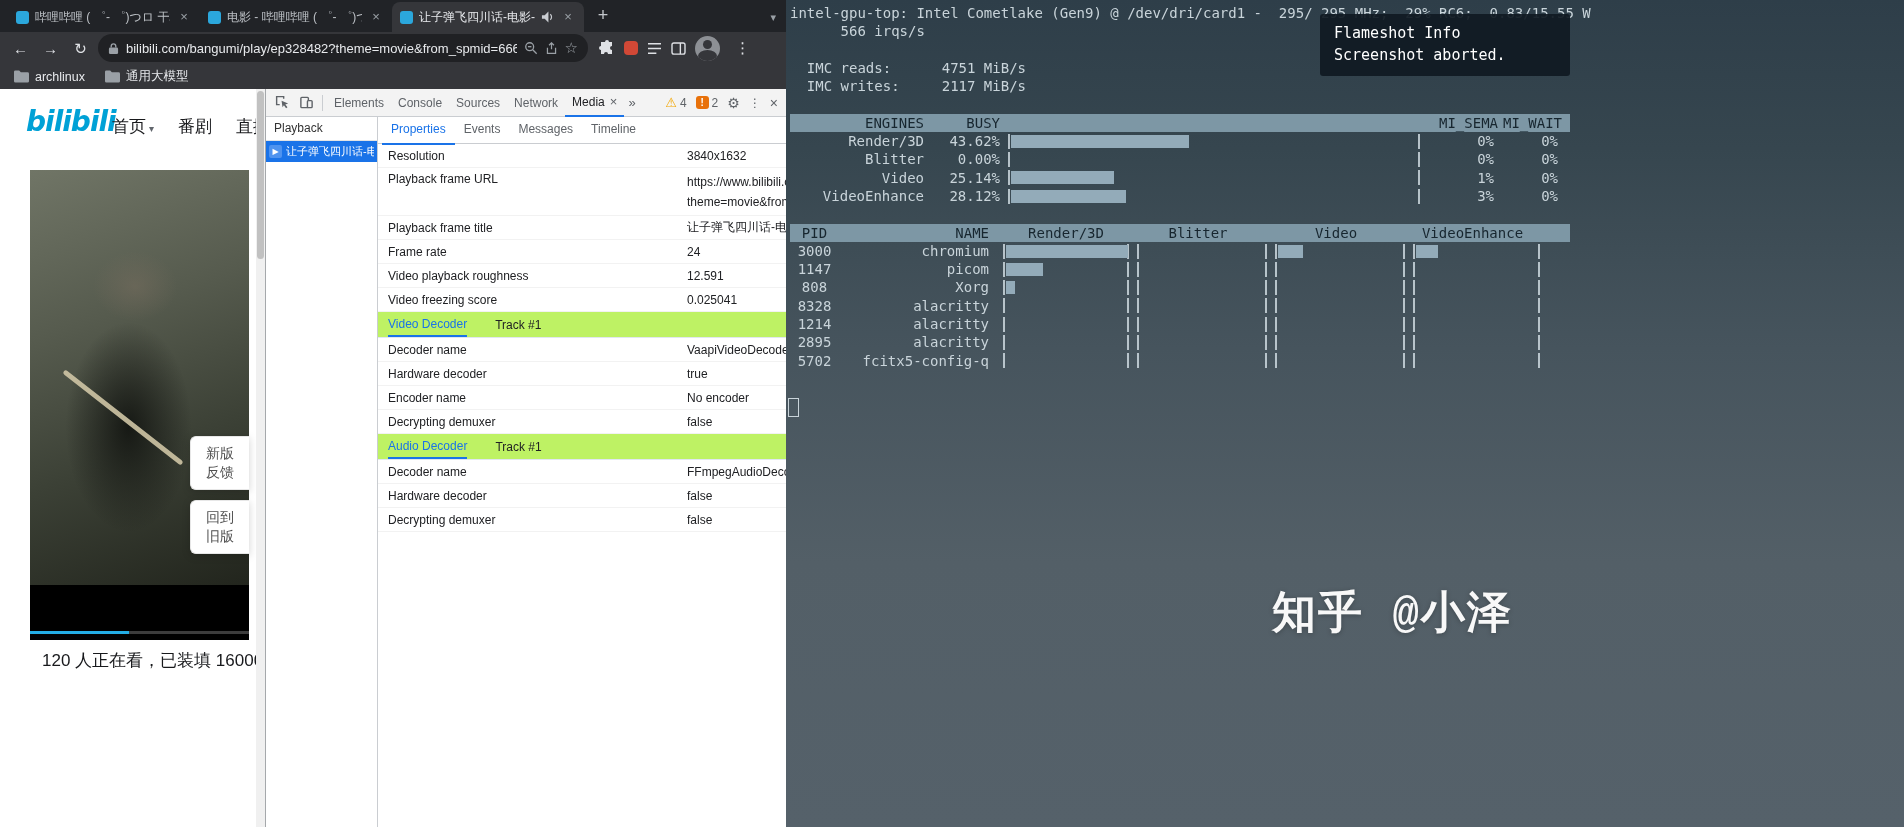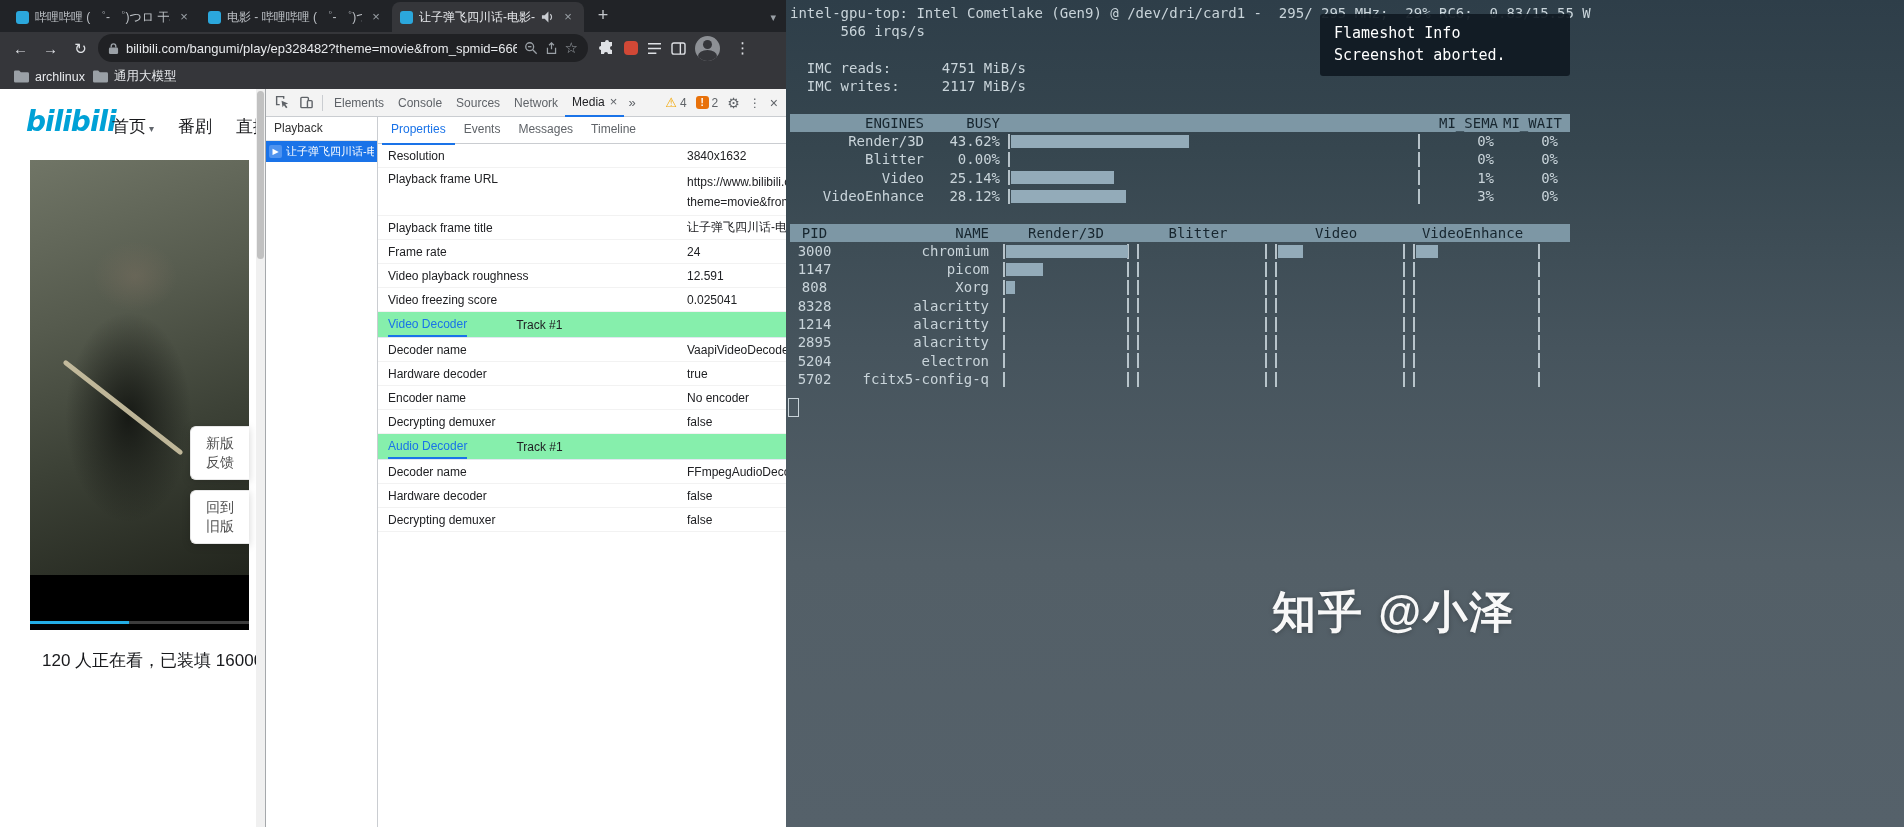--- a/index.html
+++ b/index.html
@@ -26,33 +26,33 @@
   .url-text{flex:1;overflow:hidden;white-space:nowrap;color:#e8eaed;}
   .omni-icon{flex:none;display:flex;align-items:center;}
   .star{color:#9aa0a6;font-size:15px;}
   .ext-area{display:flex;align-items:center;gap:9px;margin-left:6px;}
   .ext-red{width:14px;height:14px;border-radius:4px;background:#d14836;}
   .avatar{width:25px;height:25px;border-radius:50%;background:#8d9095;position:relative;overflow:hidden;flex:none;}
   .avatar:before{content:"";position:absolute;left:8px;top:4px;width:9px;height:9px;border-radius:50%;background:#35363a;}
   .avatar:after{content:"";position:absolute;left:3px;top:14px;width:19px;height:12px;border-radius:50%;background:#35363a;}
   .menu-dots{color:#dfe1e5;font-size:15px;padding:0 6px;}
 
-  .bookmarks-bar{height:25px;background:#35363a;display:flex;align-items:center;gap:8px;padding:0 14px;
+  .bookmarks-bar{height:25px;background:#35363a;display:flex;align-items:center;gap:20px;padding:0 14px;
                  font-size:12.5px;color:#e8eaed;border-bottom:1px solid #282a2d;}
   .bm-item{display:flex;align-items:center;gap:6px;}
 
   .content{position:absolute;top:89px;left:0;width:786px;bottom:0;display:flex;background:#fff;}
 
   
   .page{width:256px;position:relative;overflow:hidden;background:#fff;flex:none;}
   .logo{position:absolute;left:26px;top:16px;font-size:28px;font-weight:bold;font-style:italic;
         color:#00a1d6;letter-spacing:-1px;font-family:"DejaVu Sans",sans-serif;}
   .site-nav{position:absolute;left:112px;top:26px;display:flex;gap:24px;font-size:17px;color:#18191c;white-space:nowrap;}
   .nav-caret{font-size:10px;color:#61666d;margin-left:3px;}
-  .video-wrap{position:absolute;left:30px;top:71px;width:219px;height:470px;}
+  .video-wrap{position:absolute;left:30px;top:81px;width:219px;height:470px;}
   .video-img{position:absolute;left:0;top:0;right:0;height:415px;overflow:hidden;
      background:
        radial-gradient(ellipse 90px 150px at 45% 62%, rgba(15,17,14,0.85), rgba(15,17,14,0) 70%),
        radial-gradient(ellipse 60px 50px at 48% 28%, rgba(120,110,95,0.5), rgba(0,0,0,0) 70%),
        linear-gradient(160deg,#707566 0%,#565b4e 35%,#3c4136 65%,#22251d 100%);}
   .stick{position:absolute;left:18px;top:245px;width:150px;height:5px;background:#cfc5a5;transform:rotate(38deg);border-radius:3px;opacity:.9;}
   .video-black{position:absolute;left:0;right:0;top:415px;height:55px;background:#000;}
   .progress-track{position:absolute;left:0;right:0;bottom:6px;height:3px;background:#3c3c3c;}
   .progress-fill{height:100%;width:45%;background:#23ade5;}
   .side-btn{position:absolute;right:0;width:58px;padding:7px 0;background:#fff;border:1px solid #e7e7e7;border-right:none;
@@ -91,21 +91,21 @@
   .props-tabs{height:26px;border-bottom:1px solid #cacdd1;display:flex;font-size:12px;color:#5f6368;padding-left:4px;flex:none;}
   .props-tab{padding:0 9px;line-height:24px;height:26px;}
   .props-tab.active{color:#1a73e8;border-bottom:2px solid #1a73e8;}
   .props-rows{flex:1;overflow:hidden;font-size:12px;}
   .prop-row{display:flex;min-height:23px;align-items:center;border-bottom:1px solid #f2f2f2;}
   .prop-name{width:299px;padding-left:10px;color:#202124;flex:none;}
   .prop-value{flex:1;color:#202124;white-space:nowrap;overflow:hidden;padding-right:3px;}
   .url-row{align-items:flex-start;}
   .url-row .prop-name{padding-top:4px;}
   .url-value{text-align:right;white-space:normal;line-height:20px;padding-top:4px;padding-bottom:3px;}
-  .section-row{display:flex;height:25px;background:#86efac;border-bottom:1px solid #e1e7f0;align-items:stretch;gap:21px;}
+  .section-row{display:flex;height:25px;background:#bef264;border-bottom:1px solid #e1e7f0;align-items:stretch;}
   .section-tab{margin-left:10px;color:#1a73e8;border-bottom:2px solid #1a73e8;display:flex;align-items:center;}
   .section-extra{margin-left:28px;color:#202124;display:flex;align-items:center;}
 
   
   .terminal{position:absolute;left:786px;top:0;width:1118px;height:827px;overflow:hidden;
      background:linear-gradient(180deg,#2e3e49 0%,#36464f 18%,#46545d 42%,#535f67 68%,#55616a 100%);
      font-family:"DejaVu Sans Mono","Liberation Mono",monospace;font-size:14px;color:#c9d4da;}
   .term-inner{position:absolute;left:4px;top:4px;right:0;}
   .tline{height:18.3px;line-height:18.3px;white-space:pre;}
   .flexrow{display:flex;align-items:center;}
@@ -124,21 +124,21 @@
   .p-col{height:15px;border-left:2px solid rgba(205,216,222,.85);border-right:2px solid rgba(205,216,222,.85);
          position:relative;box-sizing:border-box;margin-right:8px;}
   .p-col:nth-child(1){width:126px;} .p-col:nth-child(2){width:130px;}
   .p-col:nth-child(3){width:130px;} .p-col:nth-child(4){width:127px;margin-right:0;}
   .p-fill{position:absolute;left:1px;top:1px;bottom:1px;background:#93abb9;}
   .ph-label{text-align:center;flex:none;}
   .ph-label:nth-child(1){width:126px;}.ph-label:nth-child(2){width:138px;}
   .ph-label:nth-child(3){width:138px;}.ph-label:nth-child(4){width:135px;}
   .term-cursor{position:absolute;left:2px;top:398px;width:9px;height:17px;border:1px solid #c9d4da;}
   .watermark{position:absolute;left:486px;top:583px;font-size:44px;font-weight:bold;color:#f8f8f8;
-             letter-spacing:2px;font-family:Liberation Sans, sans-serif;text-shadow:0 1px 5px rgba(0,0,0,.25);}
+             letter-spacing:2px;font-family:Liberation Mono, monospace;text-shadow:0 1px 5px rgba(0,0,0,.25);}
   .notification{position:absolute;left:534px;top:14px;min-width:222px;background:rgba(16,26,34,.93);color:#fff;
                 padding:8px 14px 10px;border-radius:3px;font-size:15px;line-height:22px;z-index:5;}
 </style>
 </head>
 <body>
 
 <div id="screen">
 
   <div class="browser">
     <div class="tabstrip">
@@ -423,21 +423,20 @@
           <span class="ph-label">VideoEnhance</span>
         </span>
       </div>
       <div id="process-rows">
           <div class="tline flexrow"><span class="c-pid">3000</span><span class="c-pname">chromium</span><span class="p-cols"><span class="p-col"><span class="p-fill" style="width: 100%;"></span></span><span class="p-col"></span><span class="p-col"><span class="p-fill" style="width: 20%;"></span></span><span class="p-col"><span class="p-fill" style="width: 18%;"></span></span></span></div>
           <div class="tline flexrow"><span class="c-pid">1147</span><span class="c-pname">picom</span><span class="p-cols"><span class="p-col"><span class="p-fill" style="width: 30%;"></span></span><span class="p-col"></span><span class="p-col"></span><span class="p-col"></span></span></div>
           <div class="tline flexrow"><span class="c-pid">808</span><span class="c-pname">Xorg</span><span class="p-cols"><span class="p-col"><span class="p-fill" style="width: 7%;"></span></span><span class="p-col"></span><span class="p-col"></span><span class="p-col"></span></span></div>
           <div class="tline flexrow"><span class="c-pid">8328</span><span class="c-pname">alacritty</span><span class="p-cols"><span class="p-col"></span><span class="p-col"></span><span class="p-col"></span><span class="p-col"></span></span></div>
           <div class="tline flexrow"><span class="c-pid">1214</span><span class="c-pname">alacritty</span><span class="p-cols"><span class="p-col"></span><span class="p-col"></span><span class="p-col"></span><span class="p-col"></span></span></div>
           <div class="tline flexrow"><span class="c-pid">2895</span><span class="c-pname">alacritty</span><span class="p-cols"><span class="p-col"></span><span class="p-col"></span><span class="p-col"></span><span class="p-col"></span></span></div>
-          <div class="tline flexrow"><span class="c-pid">5204</span><span class="c-pname">electron</span><span class="p-cols"><span class="p-col"></span><span class="p-col"></span><span class="p-col"></span><span class="p-col"></span></span></div>
           <div class="tline flexrow"><span class="c-pid">5702</span><span class="c-pname">fcitx5-config-q</span><span class="p-cols"><span class="p-col"></span><span class="p-col"></span><span class="p-col"></span><span class="p-col"></span></span></div>
         </div>
     </div>
     <div class="term-cursor"></div>
     <div class="watermark">知乎 @小泽</div>
     <div class="notification">
       <div>Flameshot Info</div>
       <div>Screenshot aborted.</div>
     </div>
   </div>

